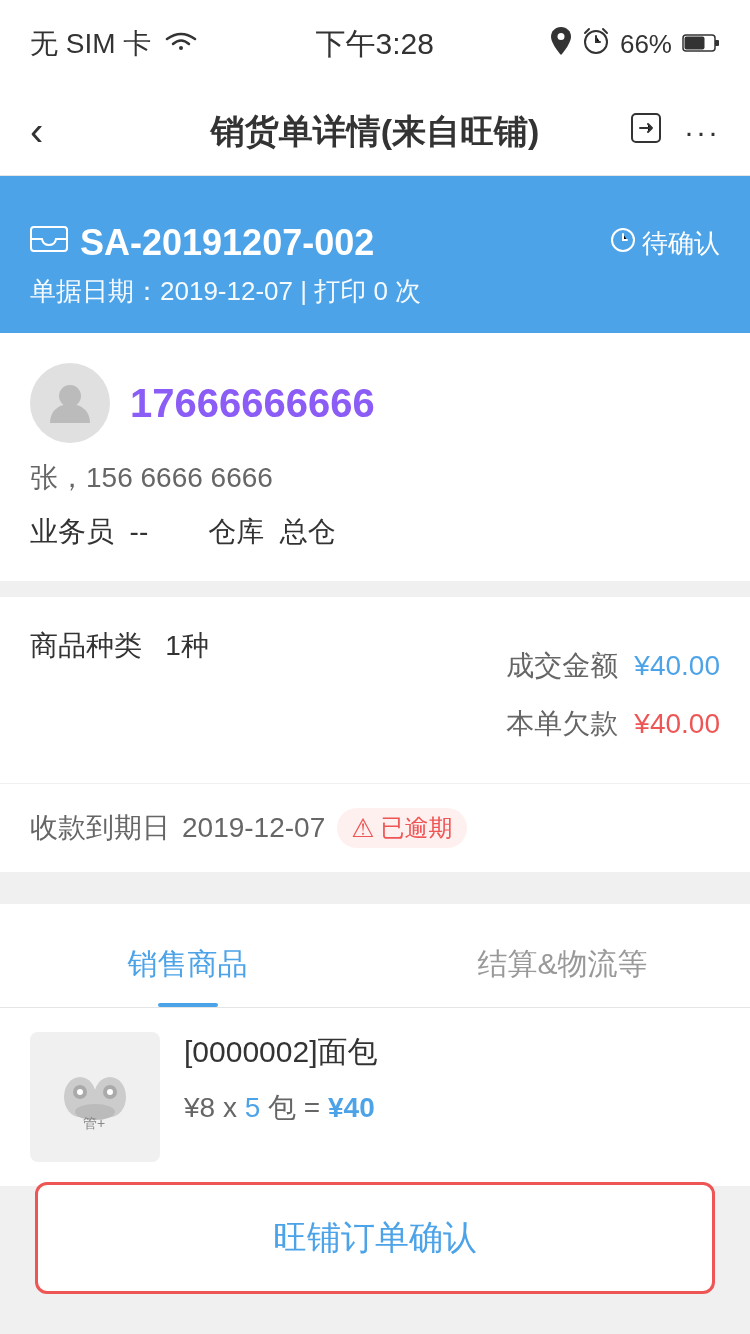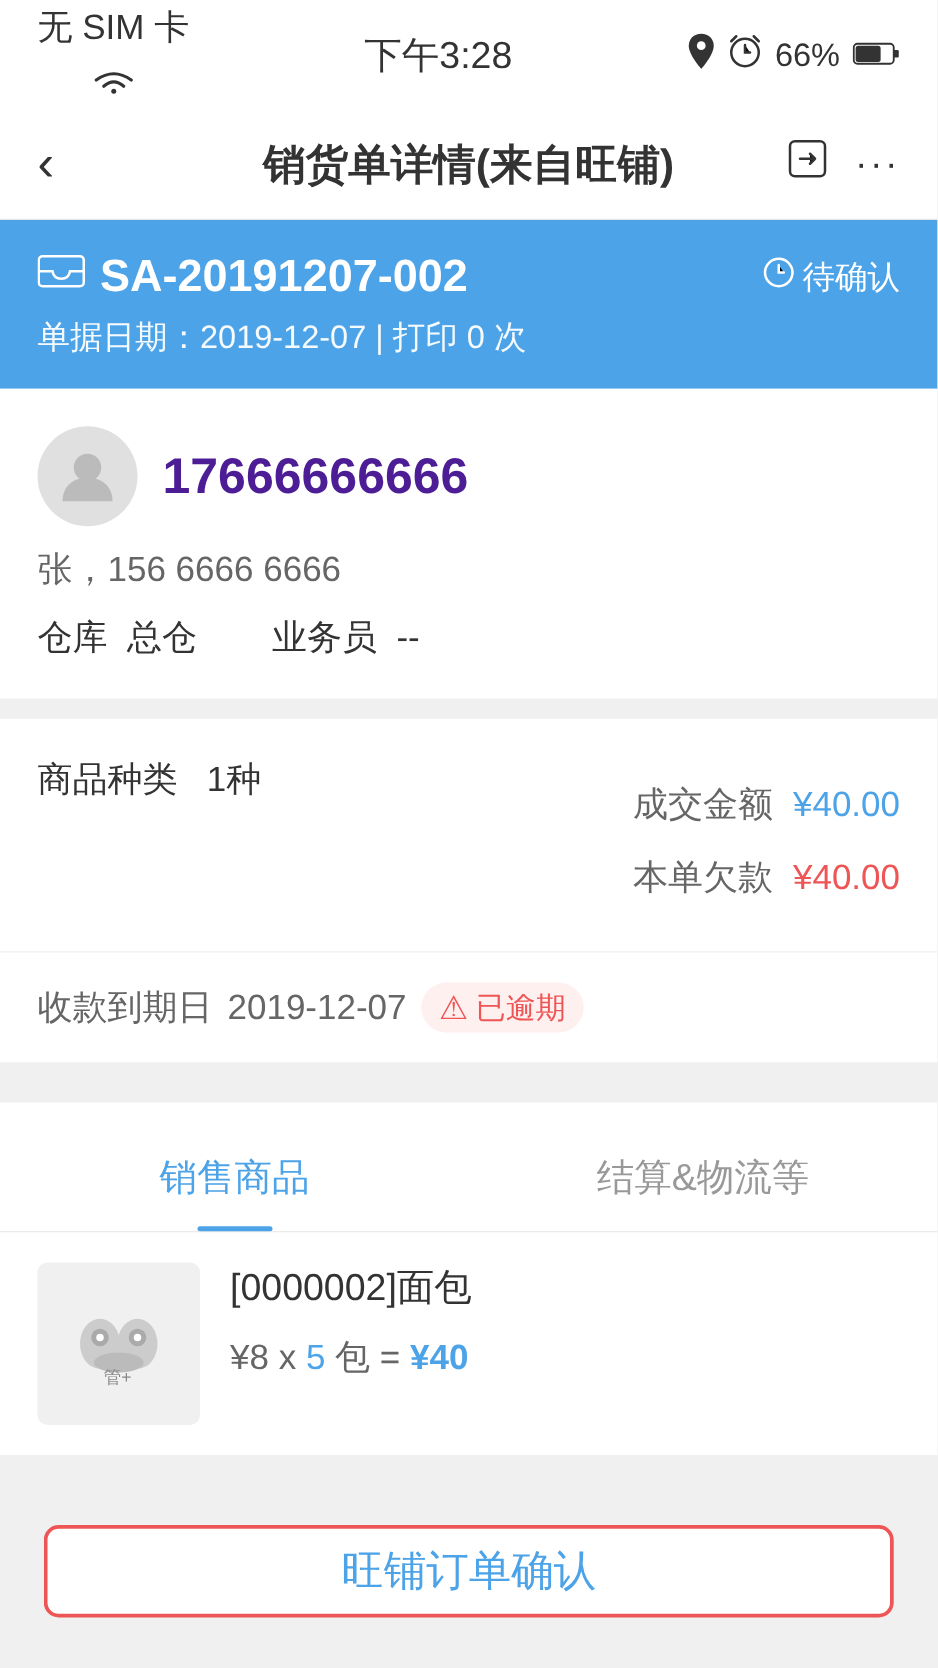--- a/index.html
+++ b/index.html
@@ -17,21 +17,21 @@
     .status-bar {
       width: 750px;
       height: 88px;
       background: #fff;
       display: flex;
       align-items: center;
       justify-content: space-between;
       padding: 0 30px;
       font-size: 28px;
     }
-    .status-left { display: flex; align-items: center; gap: 12px; flex-direction: column; }
+    .status-left { display: flex; align-items: center; gap: 12px; }
     .status-center { font-size: 30px; font-weight: 500; }
     .status-right { display: flex; align-items: center; gap: 10px; font-size: 26px; }
 
     
     .nav-bar {
       width: 750px;
       height: 88px;
       background: #fff;
       display: flex;
       align-items: center;
@@ -56,20 +56,21 @@
     
     .header-card {
       background: #4da3e8;
       padding: 24px 30px;
     }
     .header-card-top {
       display: flex;
       align-items: center;
       justify-content: space-between;
       margin-bottom: 10px;
+      margin-top: 22px;
     }
     .order-id {
       font-size: 36px;
       font-weight: 700;
       color: #fff;
       display: flex;
       align-items: center;
       gap: 12px;
     }
     .order-status {
@@ -103,21 +104,21 @@
       background: #e0e0e0;
       display: flex;
       align-items: center;
       justify-content: center;
       font-size: 40px;
       color: #999;
     }
     .customer-phone {
       font-size: 40px;
       font-weight: 600;
-      color: #4c1d95;
+      color: #8b5cf6;
     }
     .customer-name {
       font-size: 28px;
       color: #666;
       margin-bottom: 16px;
     }
     .customer-meta-row {
       display: flex;
       gap: 60px;
     }
@@ -260,21 +261,21 @@
     
     .confirm-btn-wrapper {
       position: fixed;
       bottom: 40px;
       left: 50%;
       transform: translateX(-50%);
       width: 680px;
     }
     .confirm-btn {
       width: 100%;
-      height: 74px;
+      height: 112px;
       border: 3px solid #e55;
       border-radius: 12px;
       background: #fff;
       color: #4da3e8;
       font-size: 34px;
       font-weight: 500;
       cursor: pointer;
       display: flex;
       align-items: center;
       justify-content: center;
@@ -368,26 +369,26 @@
       <svg width="50" height="50" viewBox="0 0 50 50">
           <circle cx="25" cy="18" r="11" fill="#bbb"></circle>
           <path d="M5 45 C5 32 15 26 25 26 C35 26 45 32 45 45" fill="#bbb"></path>
         </svg>
     </div>
     <div class="customer-phone">17666666666</div>
   </div>
   <div class="customer-name">张，156 6666 6666</div>
   <div class="customer-meta-row">
     <div class="customer-meta-item">
+      <span>业务员</span>
+      &nbsp;<span>--</span>
+    </div>
+    <div class="customer-meta-item">
       <span>仓库</span>
       &nbsp;<span>总仓</span>
-    </div>
-    <div class="customer-meta-item">
-      <span>业务员</span>
-      &nbsp;<span>--</span>
     </div>
   </div>
 </div>
 
 <div class="divider"></div>
 
 <div class="summary-section">
   <div class="summary-left">
     <div class="summary-item">
       <span>商品种类</span>

